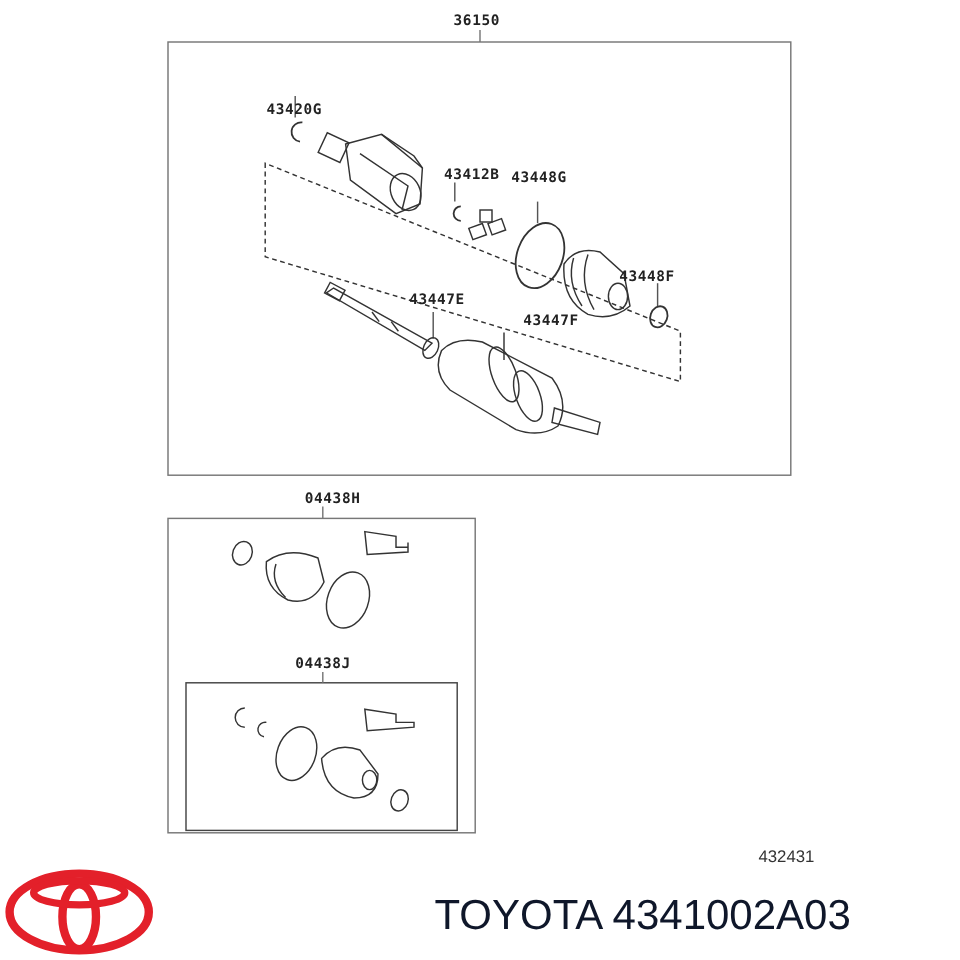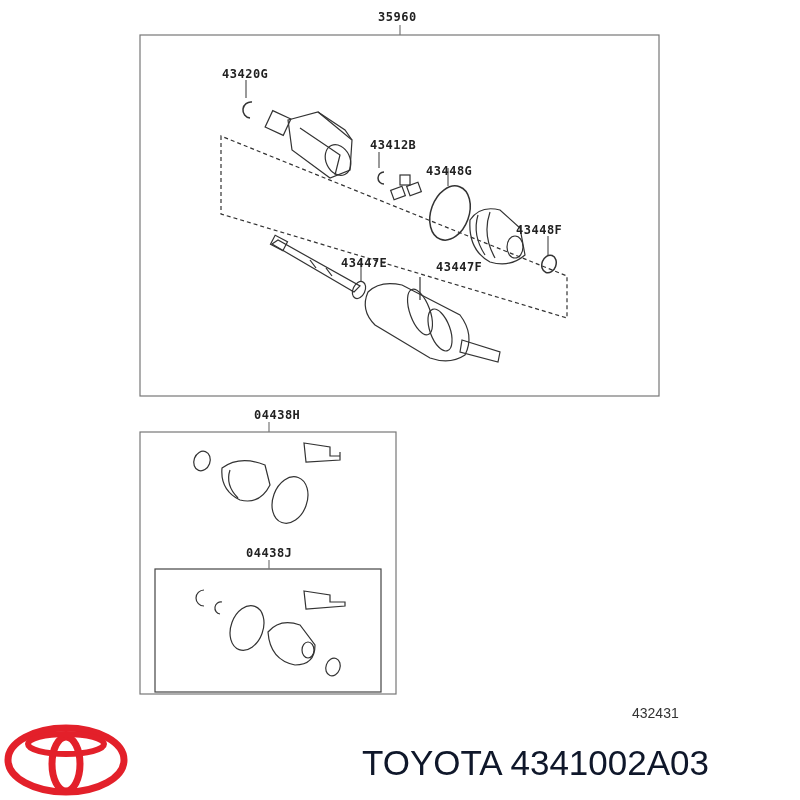--- a/index.html
+++ b/index.html
@@ -110,26 +110,26 @@
       <path d="M222,602 A6,6 0 1 0 220,614"></path>
       <ellipse cx="247" cy="628" rx="16" ry="23" transform="rotate(20 247 628)"></ellipse>
       <path d="M268,632 Q280,618 300,625 L315,645 Q315,665 295,665 Q270,660 268,632 Z"></path>
       <ellipse cx="308" cy="650" rx="6" ry="8"></ellipse>
       <ellipse cx="333" cy="667" rx="7" ry="9" transform="rotate(20 333 667)"></ellipse>
       <path d="M304,591 L330,595 L330,602 L345,602 L345,606 L306,609 Z"></path>
     </g>
   </g>
 </svg>
 
-<div class="label" style="left:378px;top:10px;">35960</div>
-<div class="label" style="left:222px;top:67px;text-align:right;">43420G</div>
+<div class="label" style="left:378px;top:10px;">36150</div>
+<div class="label" style="left:222px;top:84px;text-align:right;">43420G</div>
 <div class="label" style="left:370px;top:138px;">43412B</div>
-<div class="label" style="left:426px;top:164px;">43448G</div>
+<div class="label" style="left:426px;top:141px;">43448G</div>
 <div class="label" style="left:516px;top:223px;">43448F</div>
-<div class="label" style="left:341px;top:256px;">43447E</div>
+<div class="label" style="left:341px;top:242px;">43447E</div>
 <div class="label" style="left:388px;top:260px;margin-left:48px;">43447F</div>
 <div class="label" style="left:254px;top:408px;">04438H</div>
 <div class="label" style="left:246px;top:546px;">04438J</div>
 <div class="small-code" style="left:632px;top:705px;">432431</div>
 
 <svg class="logo" width="126" height="72" viewBox="0 0 126 72" xmlns="http://www.w3.org/2000/svg">
   <g fill="none" stroke="#E3202A">
     <ellipse cx="63" cy="36" rx="58" ry="32" stroke-width="7"></ellipse>
     <ellipse cx="63" cy="40" rx="14" ry="27" stroke-width="7"></ellipse>
     <ellipse cx="63" cy="20" rx="38" ry="10" stroke-width="6"></ellipse>

